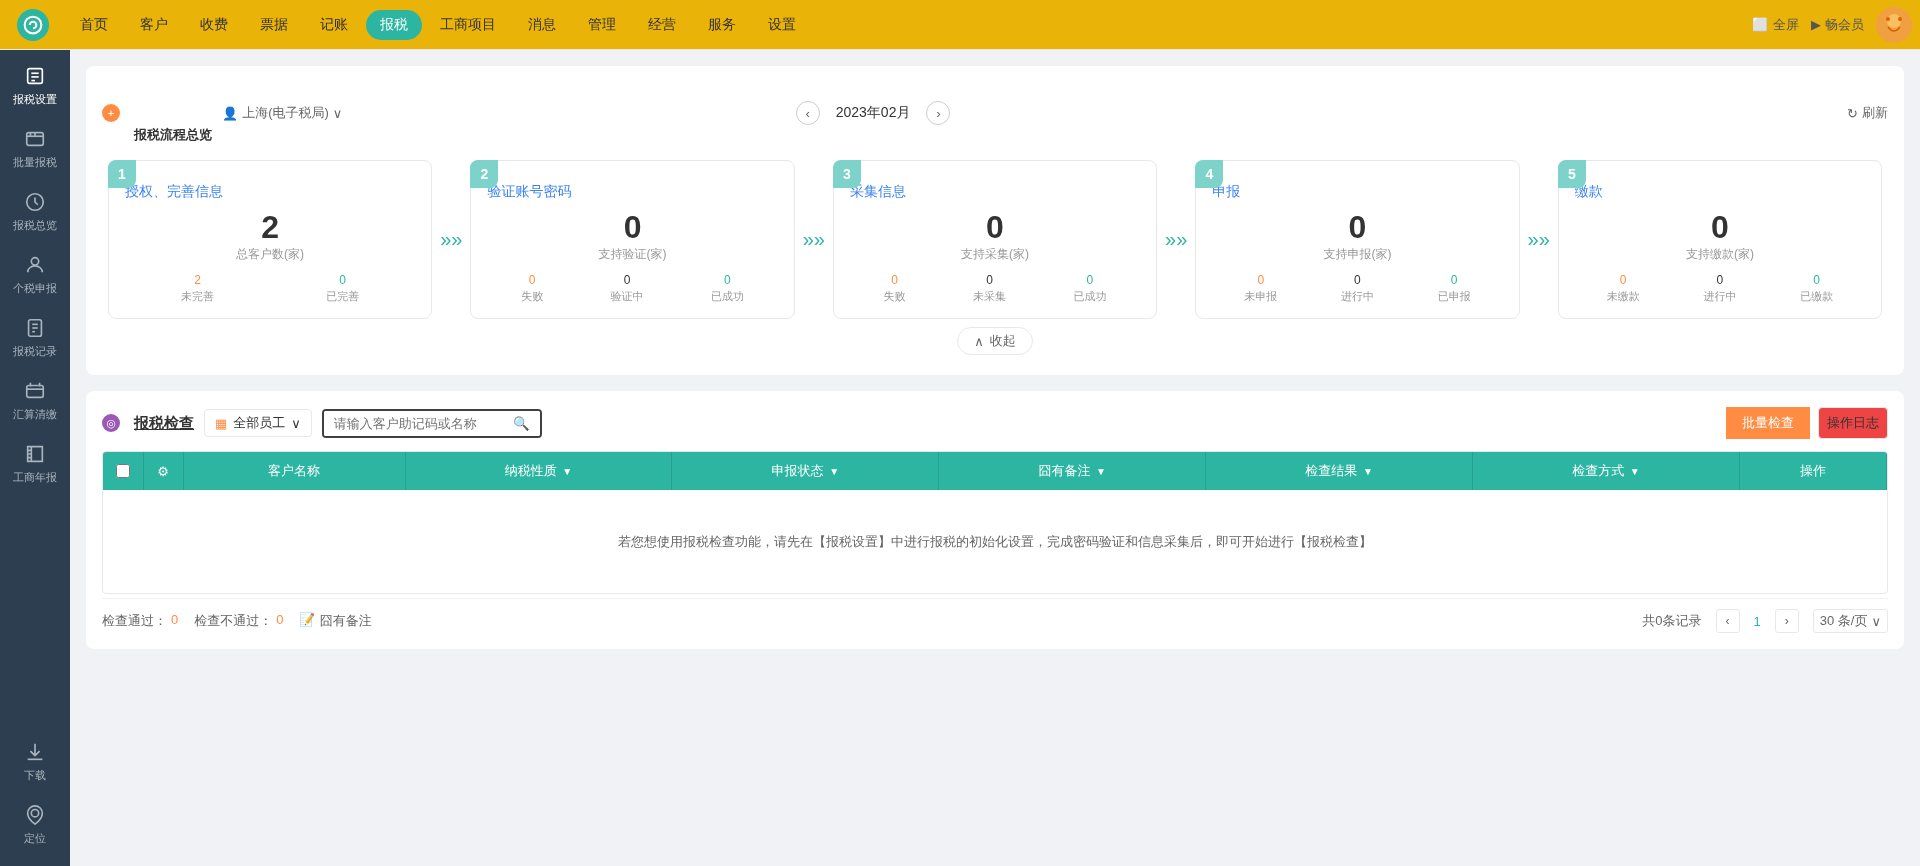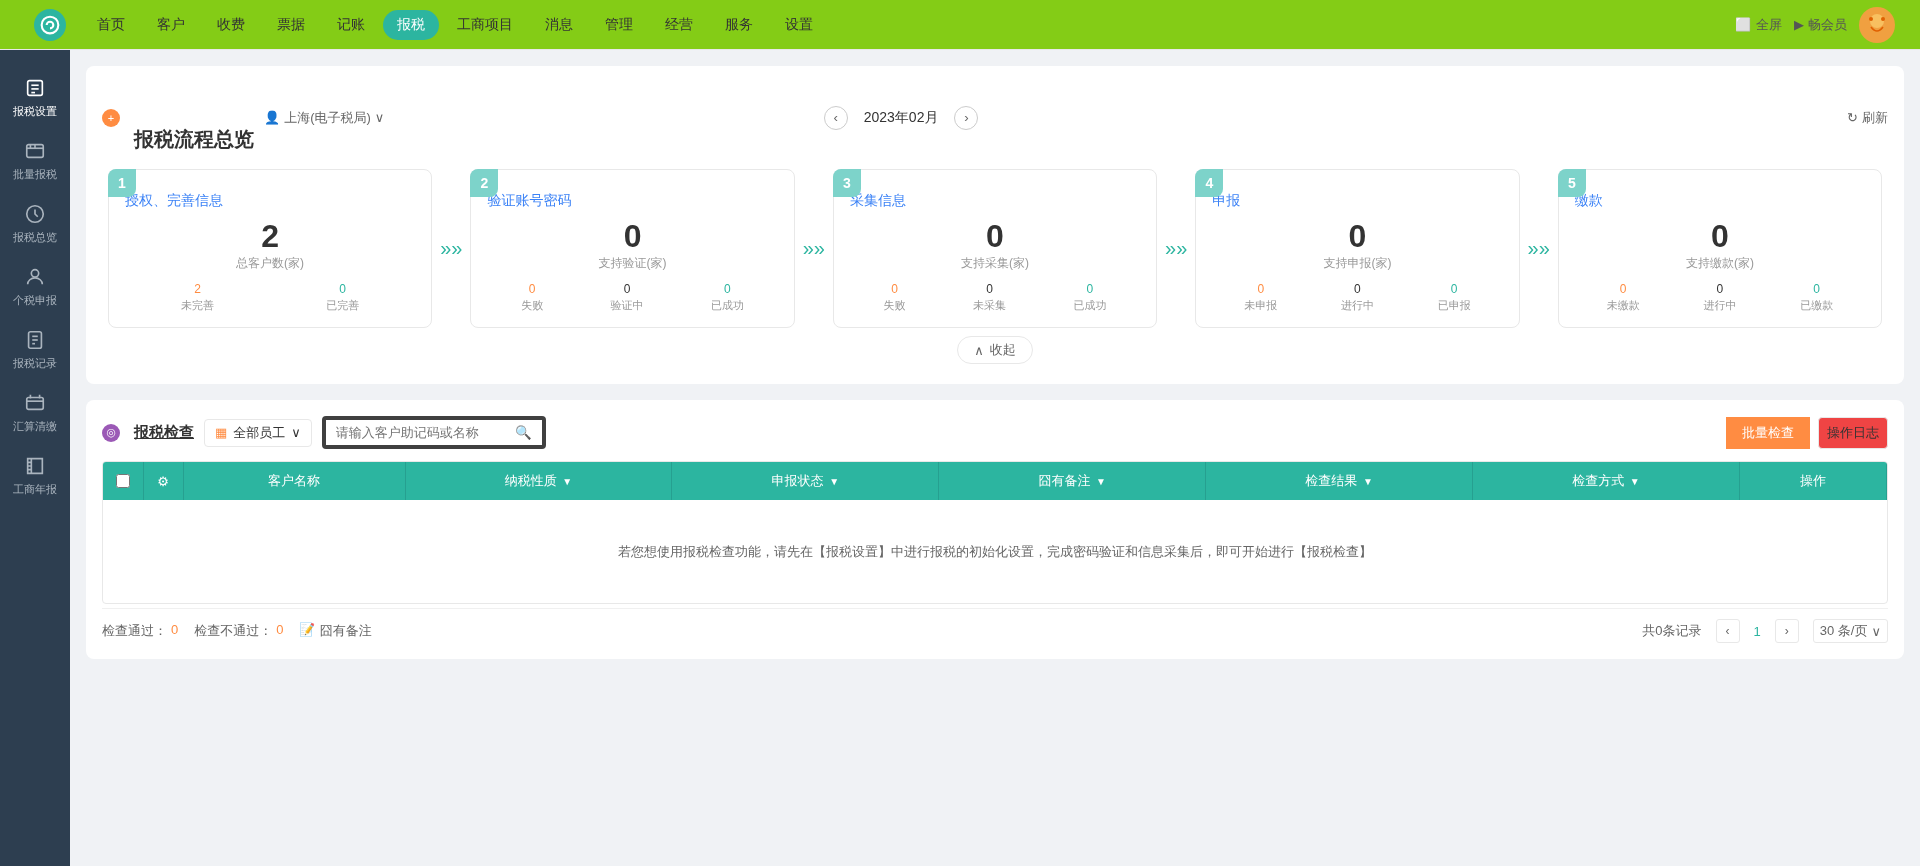--- a/index.html
+++ b/index.html
@@ -1,48 +1,48 @@
 <!DOCTYPE html>
 <html><head>
   <meta charset="utf-8">
   <style>
     * { box-sizing: border-box; margin: 0; padding: 0; }
     body { font-family: 'Microsoft YaHei', sans-serif; font-size: 13px; background: #f0f2f5; color: #333; display: flex; flex-direction: column; height: 866px; overflow: hidden; }
 
     
-    .top-nav { background: #84cc16; height: 50px; display: flex; align-items: center; padding: 0 25px; border-bottom: 1px solid #e8e8e8; flex-shrink: 0; justify-content: flex-end; }
+    .top-nav { background: #eab308; height: 50px; display: flex; align-items: center; padding: 0 8px; border-bottom: 1px solid #e8e8e8; flex-shrink: 0; justify-content: flex-end; }
     .top-nav .logo { width: 50px; height: 50px; display: flex; align-items: center; justify-content: center; }
     .logo-icon { width: 32px; height: 32px; background: #2cb5a0; border-radius: 50%; display: flex; align-items: center; justify-content: center; }
     .logo-icon svg { width: 20px; height: 20px; }
     .nav-items { display: flex; align-items: center; gap: 4px; flex: 1; margin-left: 8px; }
     .nav-item { padding: 6px 14px; cursor: pointer; color: #333; font-size: 14px; border-radius: 4px; }
     .nav-item.active { background: #2cb5a0; color: #fff; border-radius: 20px; }
     .nav-right { display: flex; align-items: center; gap: 12px; margin-left: auto; }
     .nav-right-btn { display: flex; align-items: center; gap: 4px; color: #555; font-size: 13px; cursor: pointer; }
     .avatar { width: 36px; height: 36px; }
 
     
     .main-layout { display: flex; flex: 1; overflow: hidden; }
 
     
-    .sidebar { width: 70px; background: #2d3e50; display: flex; flex-direction: column; align-items: center; padding-top: 16px; flex-shrink: 0; }
+    .sidebar { width: 70px; background: #2d3e50; display: flex; flex-direction: column; align-items: center; padding-top: 4px; flex-shrink: 0; }
     .sidebar-item { width: 70px; display: flex; flex-direction: column; align-items: center; padding: 10px 0; cursor: pointer; color: #aab4be; font-size: 11px; gap: 4px; }
     .sidebar-item.active { color: #fff; }
     .sidebar-icon { width: 24px; height: 24px; display: flex; align-items: center; justify-content: center; }
     .sidebar-spacer { flex: 1; }
     .sidebar-bottom { display: flex; flex-direction: column; align-items: center; padding-bottom: 12px; gap: 4px; }
     .sidebar-bottom-item { width: 70px; display: flex; flex-direction: column; align-items: center; padding: 8px 0; cursor: pointer; color: #aab4be; font-size: 11px; gap: 4px; }
 
     
     .content { flex: 1; overflow-y: auto; padding: 16px; background: #f0f2f5; }
 
     
     .card { background: #fff; border-radius: 8px; padding: 16px; margin-bottom: 16px; }
     .card-header { display: flex; align-items: center; gap: 10px; margin-bottom: 16px; }
-    .card-title { font-size: 20px; font-weight: bold; color: #333; margin-top: 44px; }
+    .card-title { font-size: 13px; font-weight: bold; color: #333; margin-top: 44px; }
     .location-tag { display: flex; align-items: center; gap: 4px; color: #666; font-size: 13px; cursor: pointer; }
     .month-btn { width: 24px; height: 24px; border-radius: 50%; border: 1px solid #ccc; background: #fff; cursor: pointer; display: flex; align-items: center; justify-content: center; color: #666; }
     .month-text { font-size: 14px; color: #333; }
     .refresh-btn { display: flex; align-items: center; gap: 4px; color: #666; cursor: pointer; font-size: 13px; margin-left: auto; }
 
     
     .flow-steps { display: flex; align-items: stretch; gap: 0; }
     .flow-step { flex: 1; border: 1px solid #e8e8e8; border-radius: 8px; padding: 14px 16px; position: relative; margin: 0 6px; }
     .step-num { position: absolute; top: -1px; left: -1px; width: 28px; height: 28px; background: #7dd3ca; border-radius: 8px 0 8px 0; display: flex; align-items: center; justify-content: center; color: #fff; font-size: 14px; font-weight: bold; }
     .step-title { font-size: 14px; color: #3b82f6; text-align: left; margin-bottom: 8px; margin-top: 8px; }
@@ -59,21 +59,21 @@
 
     
     .collapse-bar { display: flex; justify-content: center; padding: 8px 0 4px 0; }
     .collapse-btn { display: flex; align-items: center; gap: 6px; color: #666; cursor: pointer; font-size: 13px; border: 1px solid #e8e8e8; border-radius: 20px; padding: 4px 16px; background: #fff; }
 
     
     .check-section { background: #fff; border-radius: 8px; padding: 16px; }
     .check-header { display: flex; align-items: center; gap: 10px; margin-bottom: 12px; }
     .section-title { font-size: 15px; font-weight: bold; color: #333; text-decoration: underline; }
     .employee-filter { display: flex; align-items: center; border: 1px solid #e8e8e8; border-radius: 4px; padding: 4px 10px; gap: 6px; color: #333; cursor: pointer; font-size: 13px; }
-    .search-box { display: flex; align-items: center; border: 4px solid #404040; border-radius: 4px; overflow: hidden; }
+    .search-box { display: flex; align-items: center; border: 2px solid #404040; border-radius: 4px; overflow: hidden; }
     .search-input { border: none; outline: none; padding: 5px 10px; width: 180px; font-size: 13px; color: #999; }
     .search-btn { padding: 5px 10px; background: #fff; border: none; cursor: pointer; color: #aaa; }
     .header-right { margin-left: auto; display: flex; gap: 8px; }
     .batch-btn { background: #ff8c42; color: #fff; border: none; border-radius: 0; padding: 6px 16px; cursor: pointer; font-size: 13px; }
     .log-btn { background: #ef4444; color: #333; border: 1px solid #e8e8e8; border-radius: 4px; padding: 6px 8px; cursor: pointer; font-size: 13px; }
 
     
     .check-table { width: 100%; border-collapse: collapse; }
     .check-table th { background: #2cb5a0; color: #fff; padding: 10px 12px; font-size: 13px; font-weight: normal; border-right: 1px solid #26a090; }
     .check-table th:first-child { width: 40px; }
@@ -214,20 +214,40 @@
     <div class="sidebar-item">
       <div class="sidebar-icon">
         <svg viewBox="0 0 24 24" width="22" height="22" fill="none" stroke="currentColor" stroke-width="1.8">
           <path d="M4 4h16v16H4z"></path>
           <path d="M8 4v16M4 8h4M4 12h4M4 16h4"></path>
         </svg>
       </div>
       <span>工商年报</span>
     </div>
     <div class="sidebar-spacer"></div>
+    <div class="sidebar-bottom">
+      <div class="sidebar-bottom-item">
+        <div class="sidebar-icon">
+          <svg viewBox="0 0 24 24" width="22" height="22" fill="none" stroke="currentColor" stroke-width="1.8">
+            <path d="M12 3v13M7 11l5 5 5-5"></path>
+            <line x1="4" y1="20" x2="20" y2="20"></line>
+          </svg>
+        </div>
+        <span>下载</span>
+      </div>
+      <div class="sidebar-bottom-item">
+        <div class="sidebar-icon">
+          <svg viewBox="0 0 24 24" width="22" height="22" fill="none" stroke="currentColor" stroke-width="1.8">
+            <circle cx="12" cy="10" r="4"></circle>
+            <path d="M12 2C7.58 2 4 5.58 4 10c0 6 8 12 8 12s8-6 8-12c0-4.42-3.58-8-8-8z"></path>
+          </svg>
+        </div>
+        <span>定位</span>
+      </div>
+    </div>
   </div>
 
   <div class="content">
 
     <div class="card">
       <div class="card-header">
         <span class="orange-circle">+</span>
         <span class="card-title">报税流程总览</span>
         <div class="location-tag">
           <span>👤</span>

